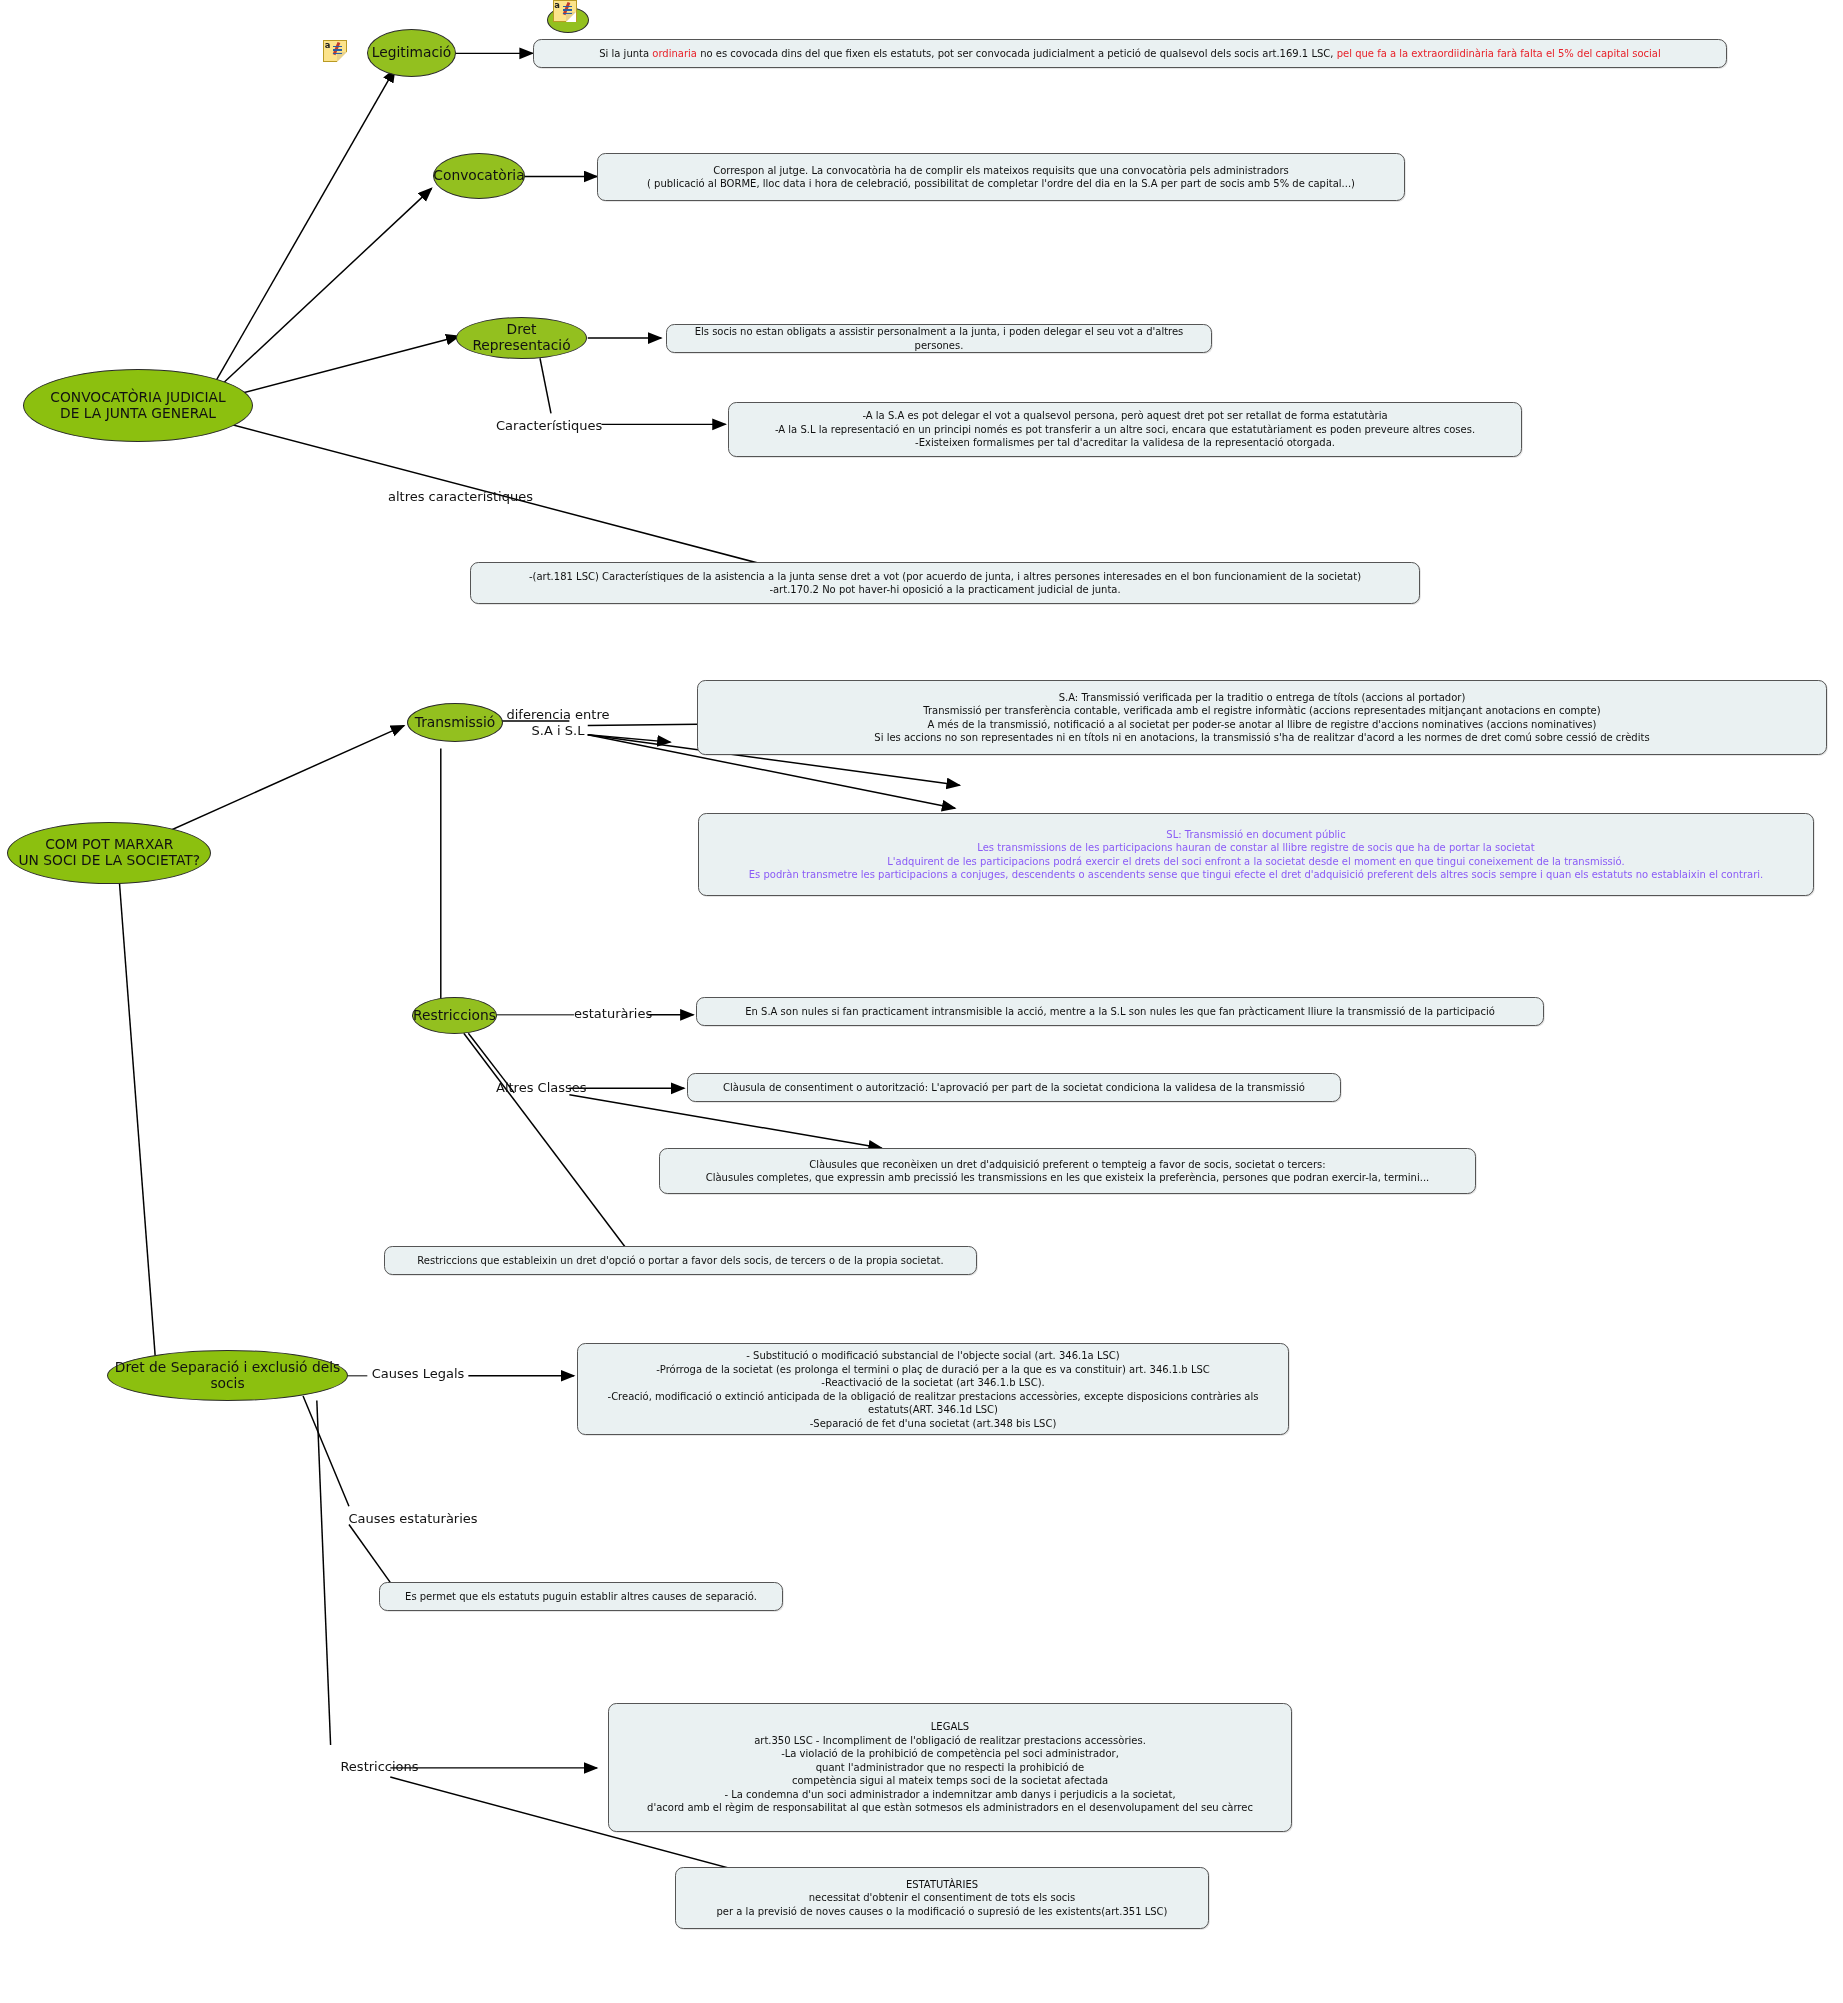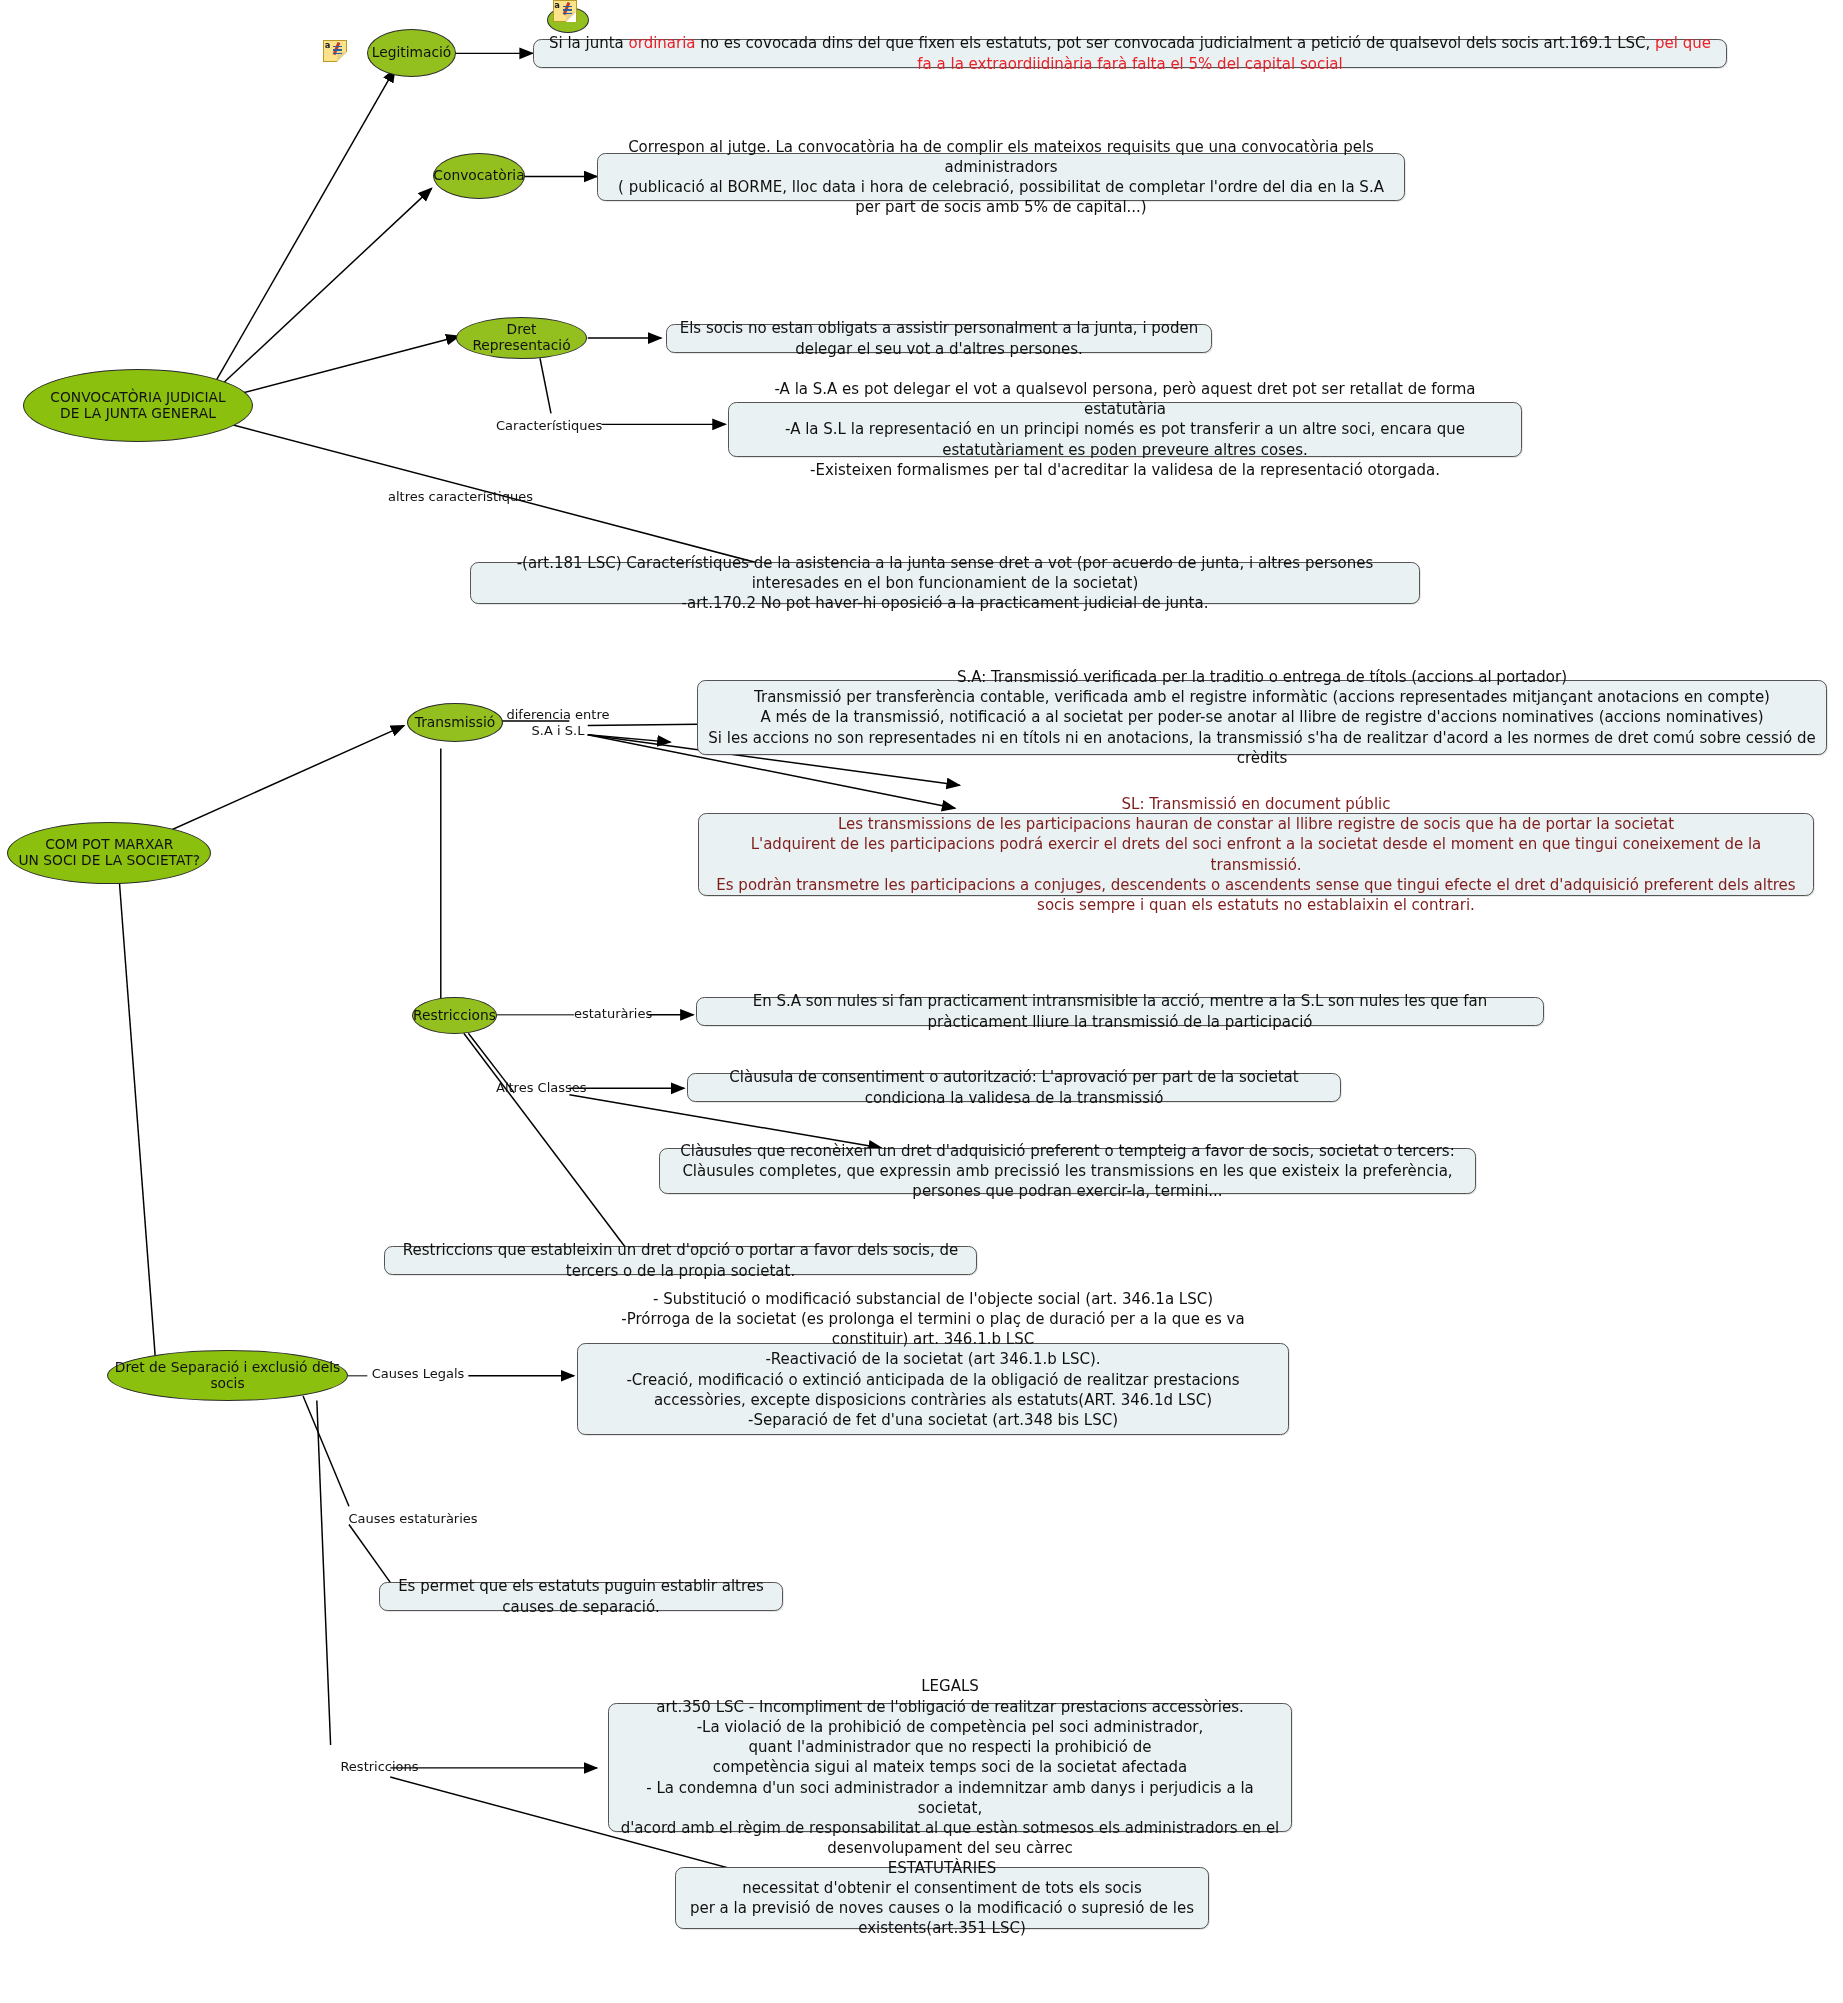--- a/index.html
+++ b/index.html
@@ -23,29 +23,29 @@
   .node.big{background:#8cc00f;}
 
   .box{
     position:absolute;
     background:#eaf1f2;
     border:0.9px solid #555;
     border-radius:8.3px;
     box-sizing:border-box;
     display:flex;align-items:center;justify-content:center;
     text-align:center;
-    font-size:15px;
+    font-size:10px;
     line-height:1.35;
     color:#101010;
     padding:3.7px 7.3px;
     z-index:4;
     box-shadow:0.9px 0.9px 0 rgba(0,0,0,0.10);
   }
   .box .inner{width:100%;}
-  .box.red{color:#7f1d1d;}
+  .box.red{color:#8b5cf6;}
   .box .rd{color:#e8222a;}
 
   .elabel{
     position:absolute;
     font-size:13px;
     color:#111;
     background:transparent;
     white-space:pre;
     text-align:center;
     line-height:1.2;

